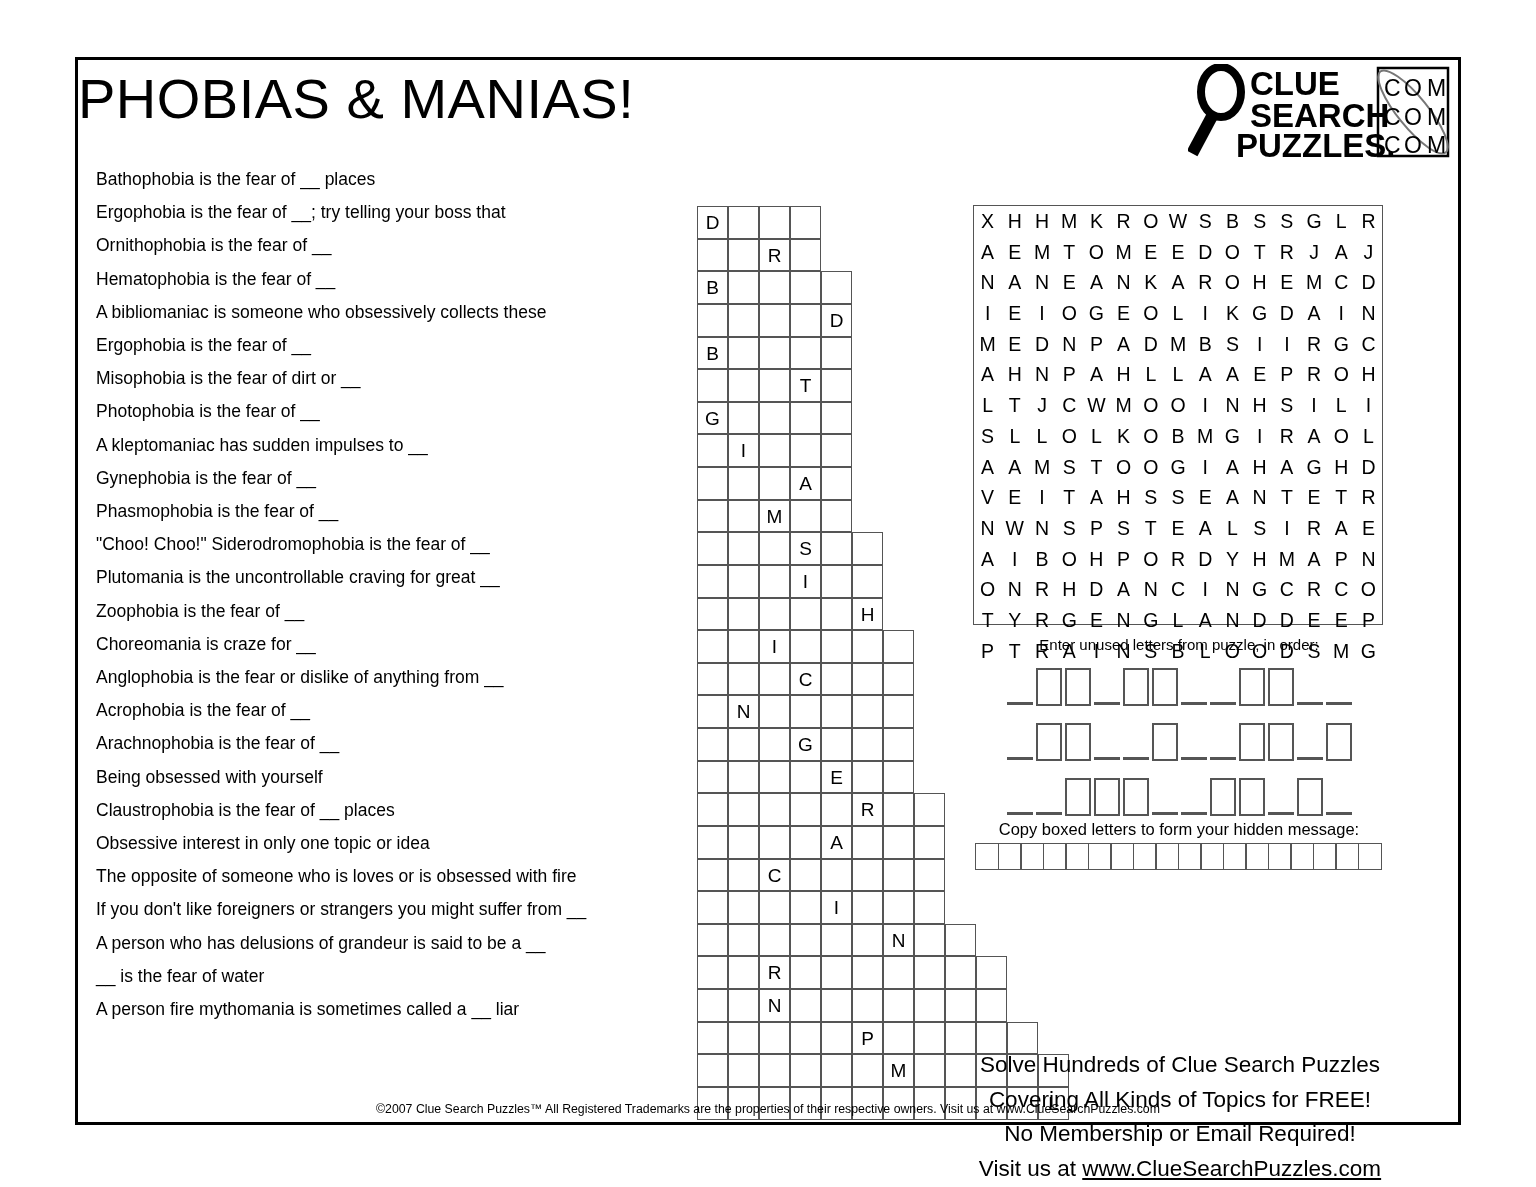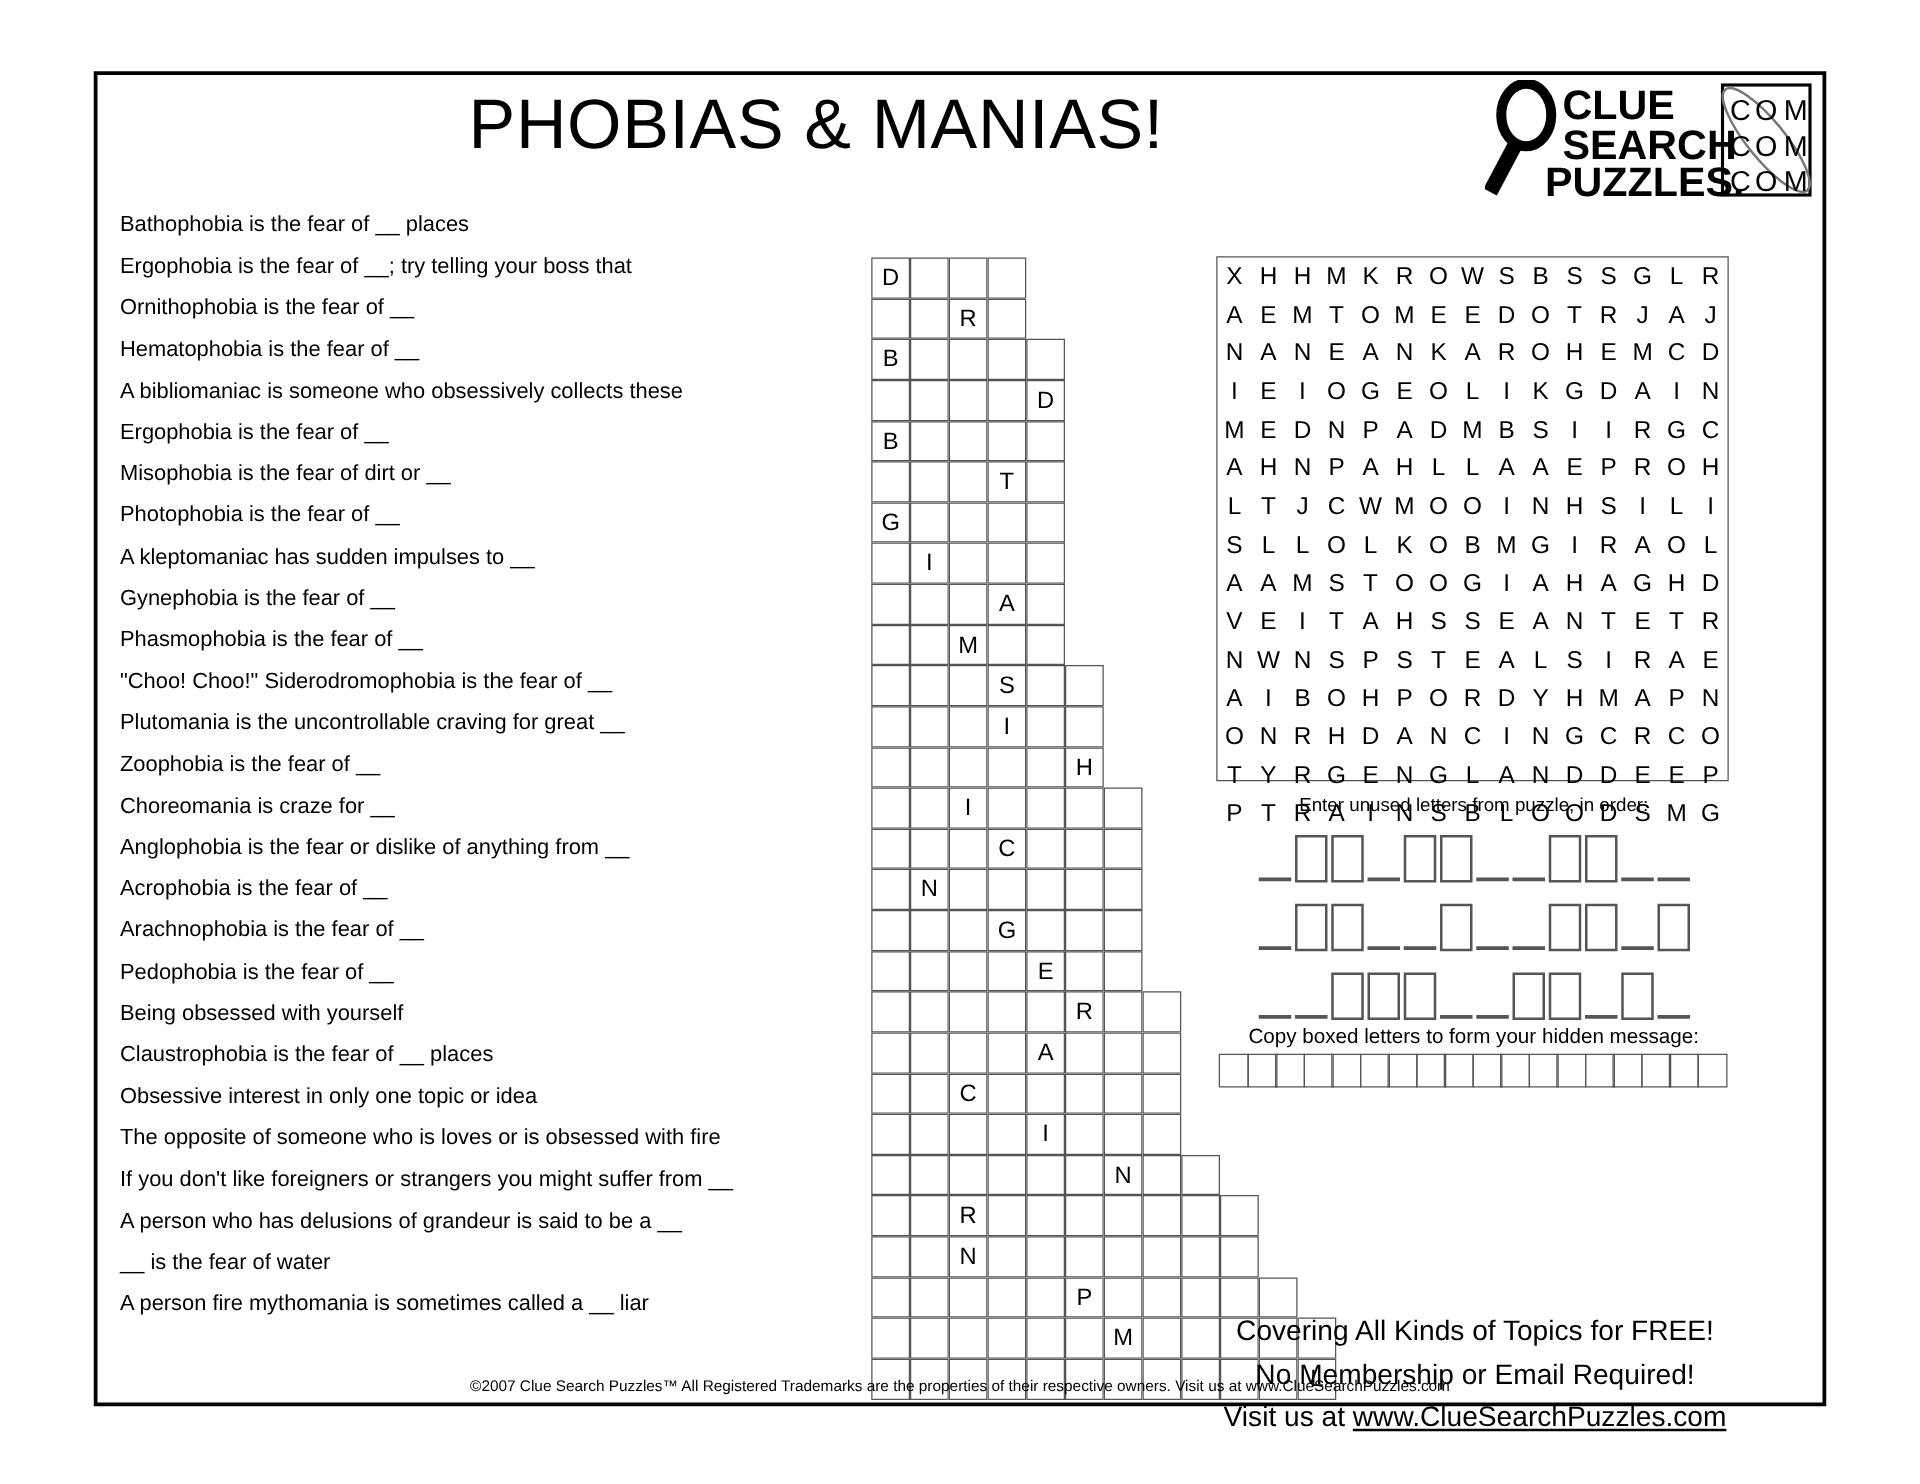--- a/index.html
+++ b/index.html
@@ -1,19 +1,19 @@
 <!DOCTYPE html>
 <html><head>
 <meta charset="utf-8">
 <style>
   html,body{margin:0;padding:0;background:#fff;}
   body{width:1536px;height:1187px;font-family:"Liberation Sans",sans-serif;color:#000;position:relative;overflow:hidden;}
   .page{position:absolute;left:75px;top:57px;width:1386px;height:1068px;border:3px solid #000;box-sizing:border-box;background:#fff;}
   .title-row{position:relative;height:98px;}
-  .title{position:absolute;left:0;top:6px;width:1150px;text-align:center;font-size:56px;letter-spacing:.5px;font-family:"Liberation Sans",sans-serif;}
+  .title{position:absolute;left:0;top:6px;width:1150px;font-size:56px;letter-spacing:.5px;font-family:"Liberation Sans",sans-serif;}
   
   .logo{position:absolute;right:8px;top:4px;width:262px;height:96px;}
   .logo svg{display:block;}
   
   .cols{position:absolute;left:0;top:98px;width:100%;}
   .clues{position:absolute;left:18px;top:5px;width:600px;}
   .clue{font-size:17.5px;line-height:33.2px;white-space:nowrap;}
   
   .ansgrid{position:absolute;left:619px;top:48px;width:260px;}
   .ansrow{height:32.63px;position:relative;}
@@ -83,21 +83,20 @@
         <div class="clue">A kleptomaniac has sudden impulses to __</div>
         <div class="clue">Gynephobia is the fear of __</div>
         <div class="clue">Phasmophobia is the fear of __</div>
         <div class="clue">"Choo! Choo!" Siderodromophobia is the fear of __</div>
         <div class="clue">Plutomania is the uncontrollable craving for great __</div>
         <div class="clue">Zoophobia is the fear of __</div>
         <div class="clue">Choreomania is craze for __</div>
         <div class="clue">Anglophobia is the fear or dislike of anything from __</div>
         <div class="clue">Acrophobia is the fear of __</div>
         <div class="clue">Arachnophobia is the fear of __</div>
-        <div class="clue">Pedophobia is the fear of __</div>
         <div class="clue">Being obsessed with yourself</div>
         <div class="clue">Claustrophobia is the fear of __ places</div>
         <div class="clue">Obsessive interest in only one topic or idea</div>
         <div class="clue">The opposite of someone who is loves or is obsessed with fire</div>
         <div class="clue">If you don't like foreigners or strangers you might suffer from __</div>
         <div class="clue">A person who has delusions of grandeur is said to be a __</div>
         <div class="clue">__ is the fear of water</div>
         <div class="clue">A person fire mythomania is sometimes called a __ liar</div>
       </div>
 
@@ -678,20 +677,21 @@
           <div class="msgcell"></div>
           <div class="msgcell"></div>
           <div class="msgcell"></div>
           <div class="msgcell"></div>
           <div class="msgcell"></div>
           <div class="msgcell"></div>
         </div>
     </div>
 
     <div class="promo" id="promo">
+        <div>Solve Hundreds of Clue Search Puzzles</div>
         <div>Covering All Kinds of Topics for FREE!</div>
         <div>No Membership or Email Required!</div>
         <div><span>Visit us at </span><span class="u">www.ClueSearchPuzzles.com</span></div>
       </div>
   </div>
 
   <div class="footer">©2007 Clue Search Puzzles™ All Registered Trademarks are the properties of their respective owners. Visit us at www.ClueSearchPuzzles.com</div>
 </div>
 
 </body></html>

